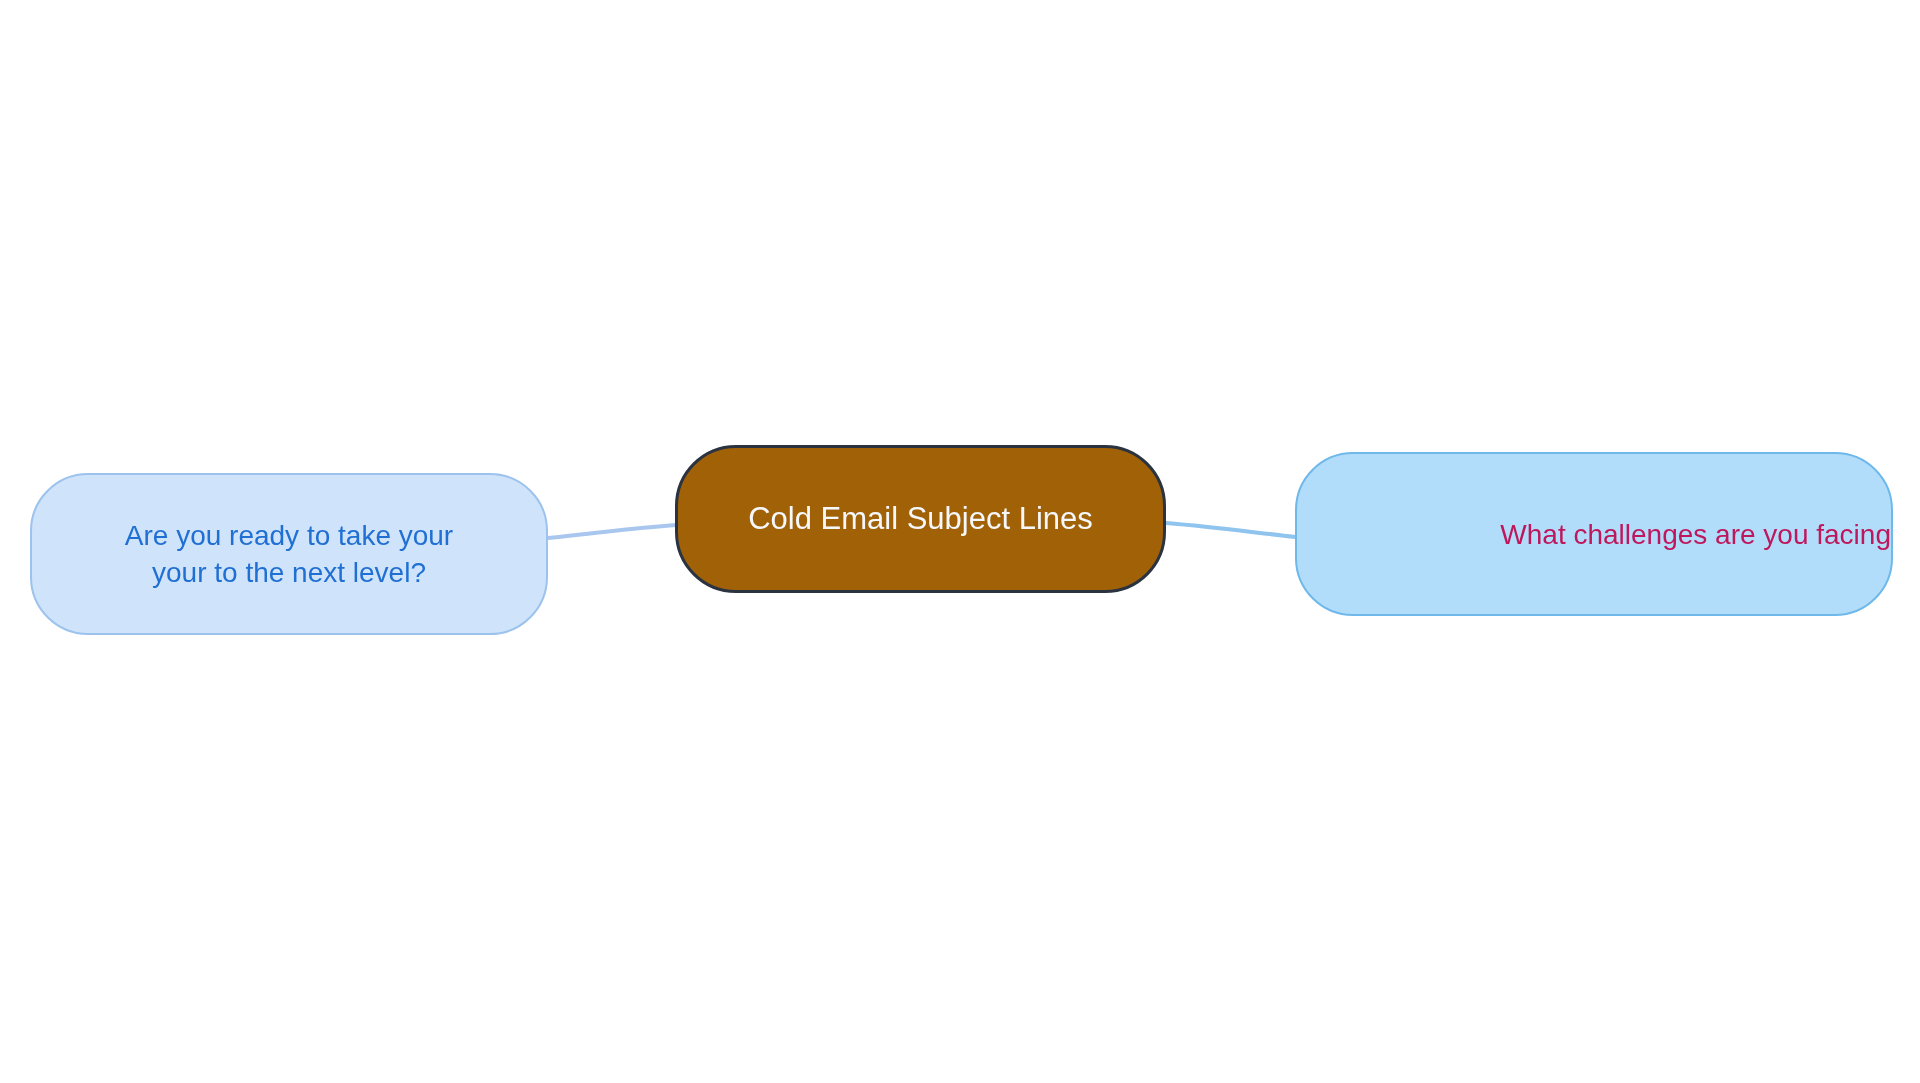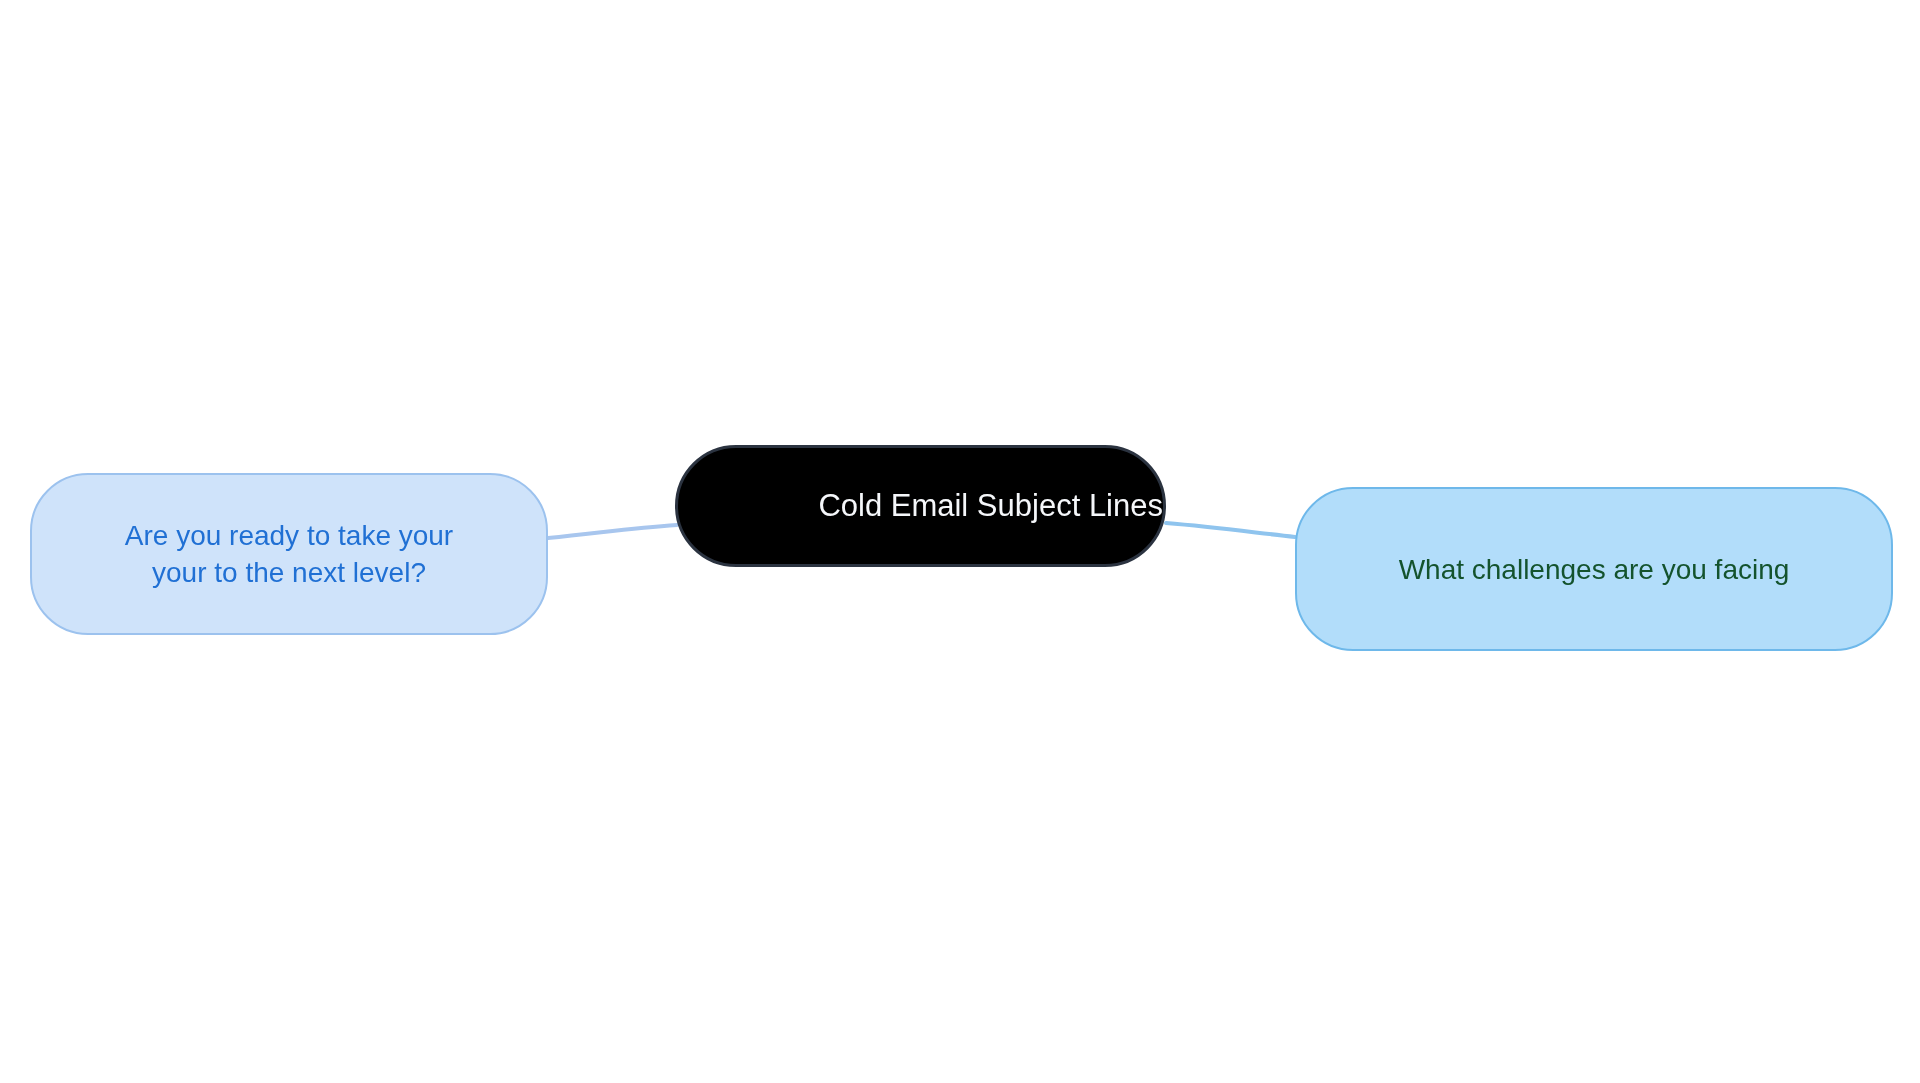--- a/index.html
+++ b/index.html
@@ -28,55 +28,55 @@
     display: flex;
     align-items: center;
     justify-content: center;
     text-align: center;
     box-sizing: border-box;
   }
   .node-root {
     left: 675px;
     top: 445px;
     width: 491px;
-    height: 122px;
-    background: #000000;
+    height: 148px;
+    background: #a16207;
     border: 3px solid #2b3340;
     border-radius: 61px;
     color: #f5f7fa;
     font-size: 31px;
     line-height: 38px;
-    justify-content: flex-end;
   }
   .node-child {
     font-size: 28px;
     line-height: 37px;
   }
   .node-child .line {
     display: block;
   }
   .node-left {
     left: 30px;
     top: 473px;
     width: 518px;
     height: 162px;
     background: #cfe3fa;
     border: 2.5px solid #9cc2ee;
     border-radius: 58px;
     color: #2070d4;
   }
   .node-right {
     left: 1295px;
-    top: 487px;
+    top: 452px;
     width: 598px;
     height: 164px;
     background: #b2ddfa;
     border: 2.5px solid #6eb8ea;
     border-radius: 58px;
-    color: #14532d;
+    color: #be185d;
+    justify-content: flex-end;
   }
 </style>
 </head>
 <body>
 
 <div class="canvas">
 
   <svg class="edges" viewBox="0 0 1920 1083">
     <path d="M 677 525 C 630 528 600 533 548 538" fill="none" stroke-width="4" stroke-linecap="round" stroke="#a8c6ee"></path>
     <path d="M 1166 523 C 1215 527 1250 532 1295 537" fill="none" stroke-width="4" stroke-linecap="round" stroke="#8fc4ee"></path>

